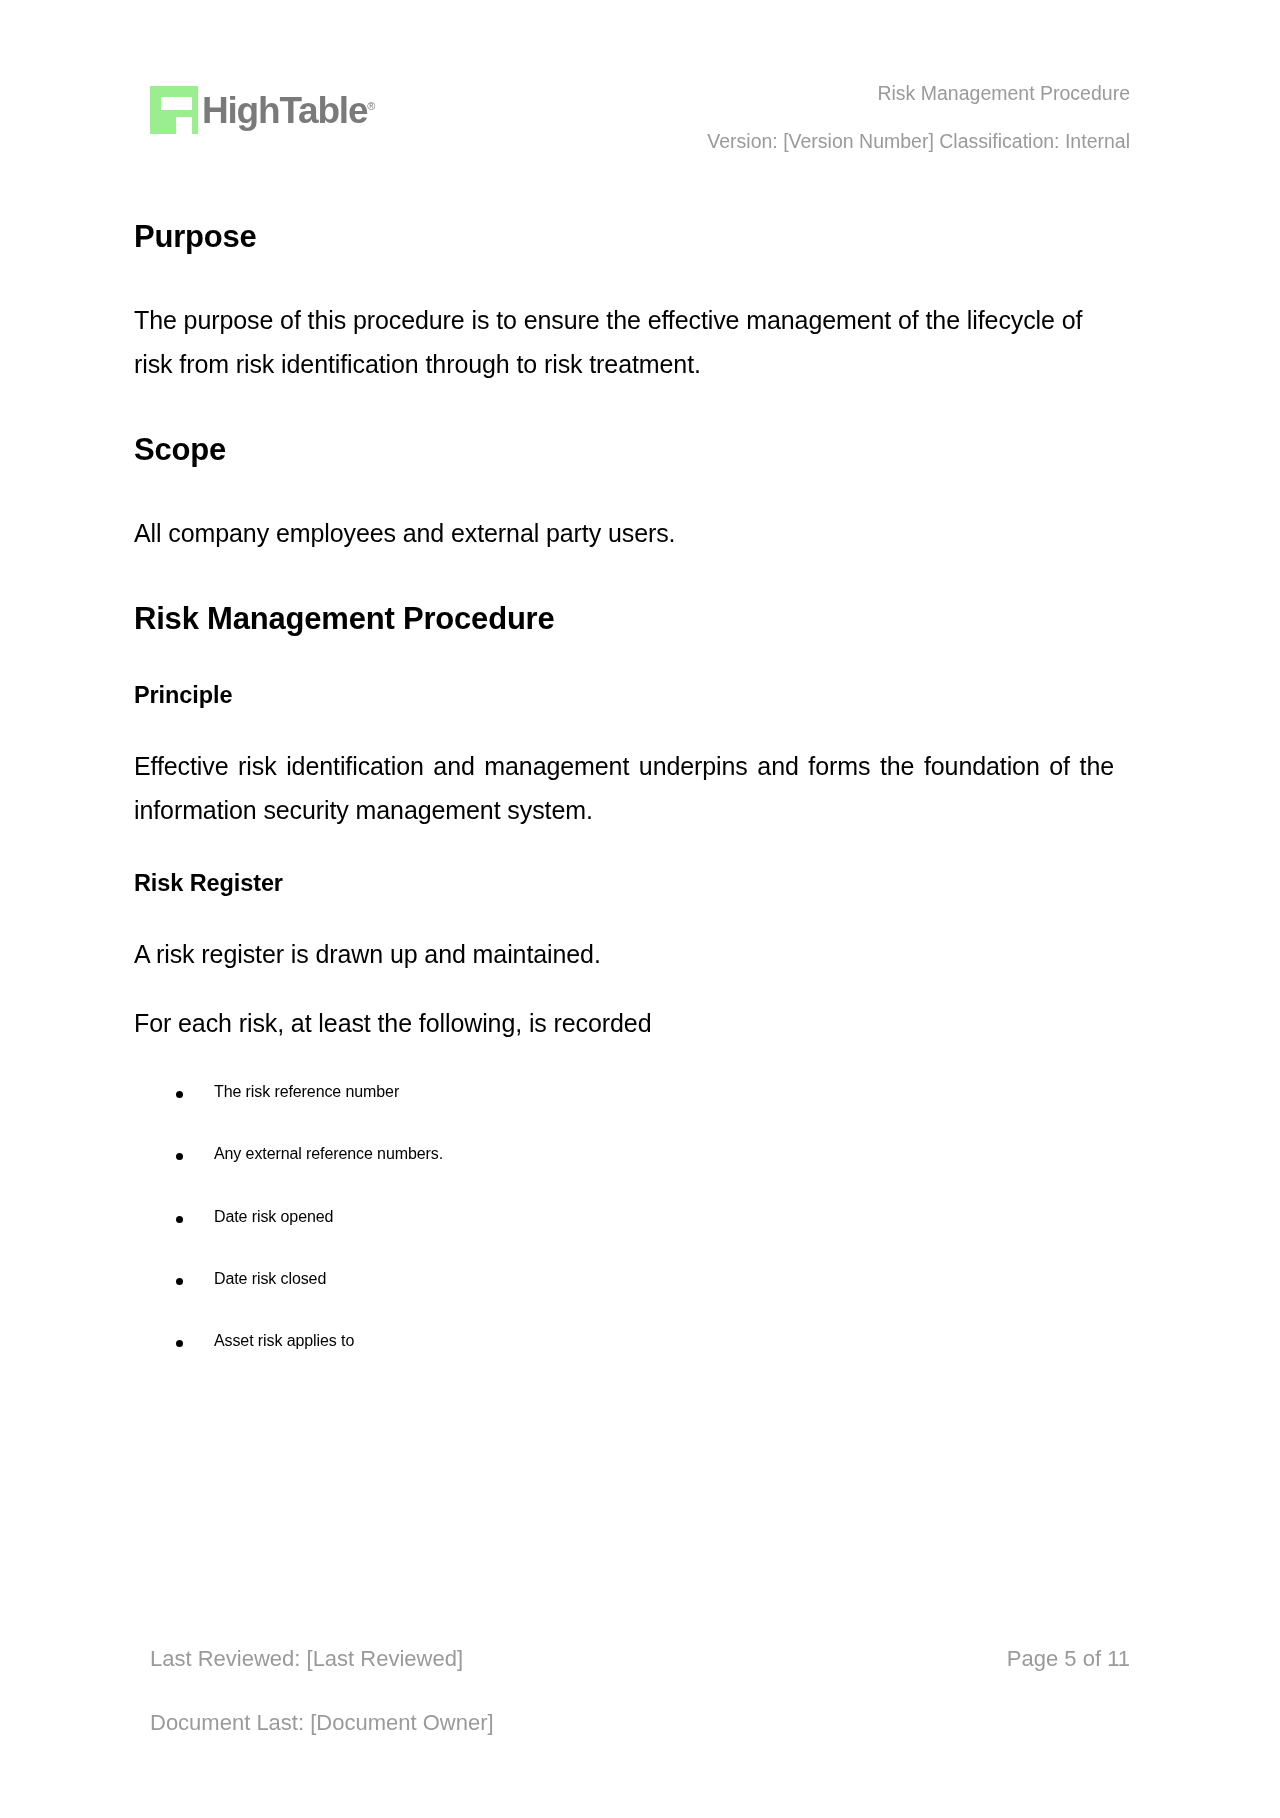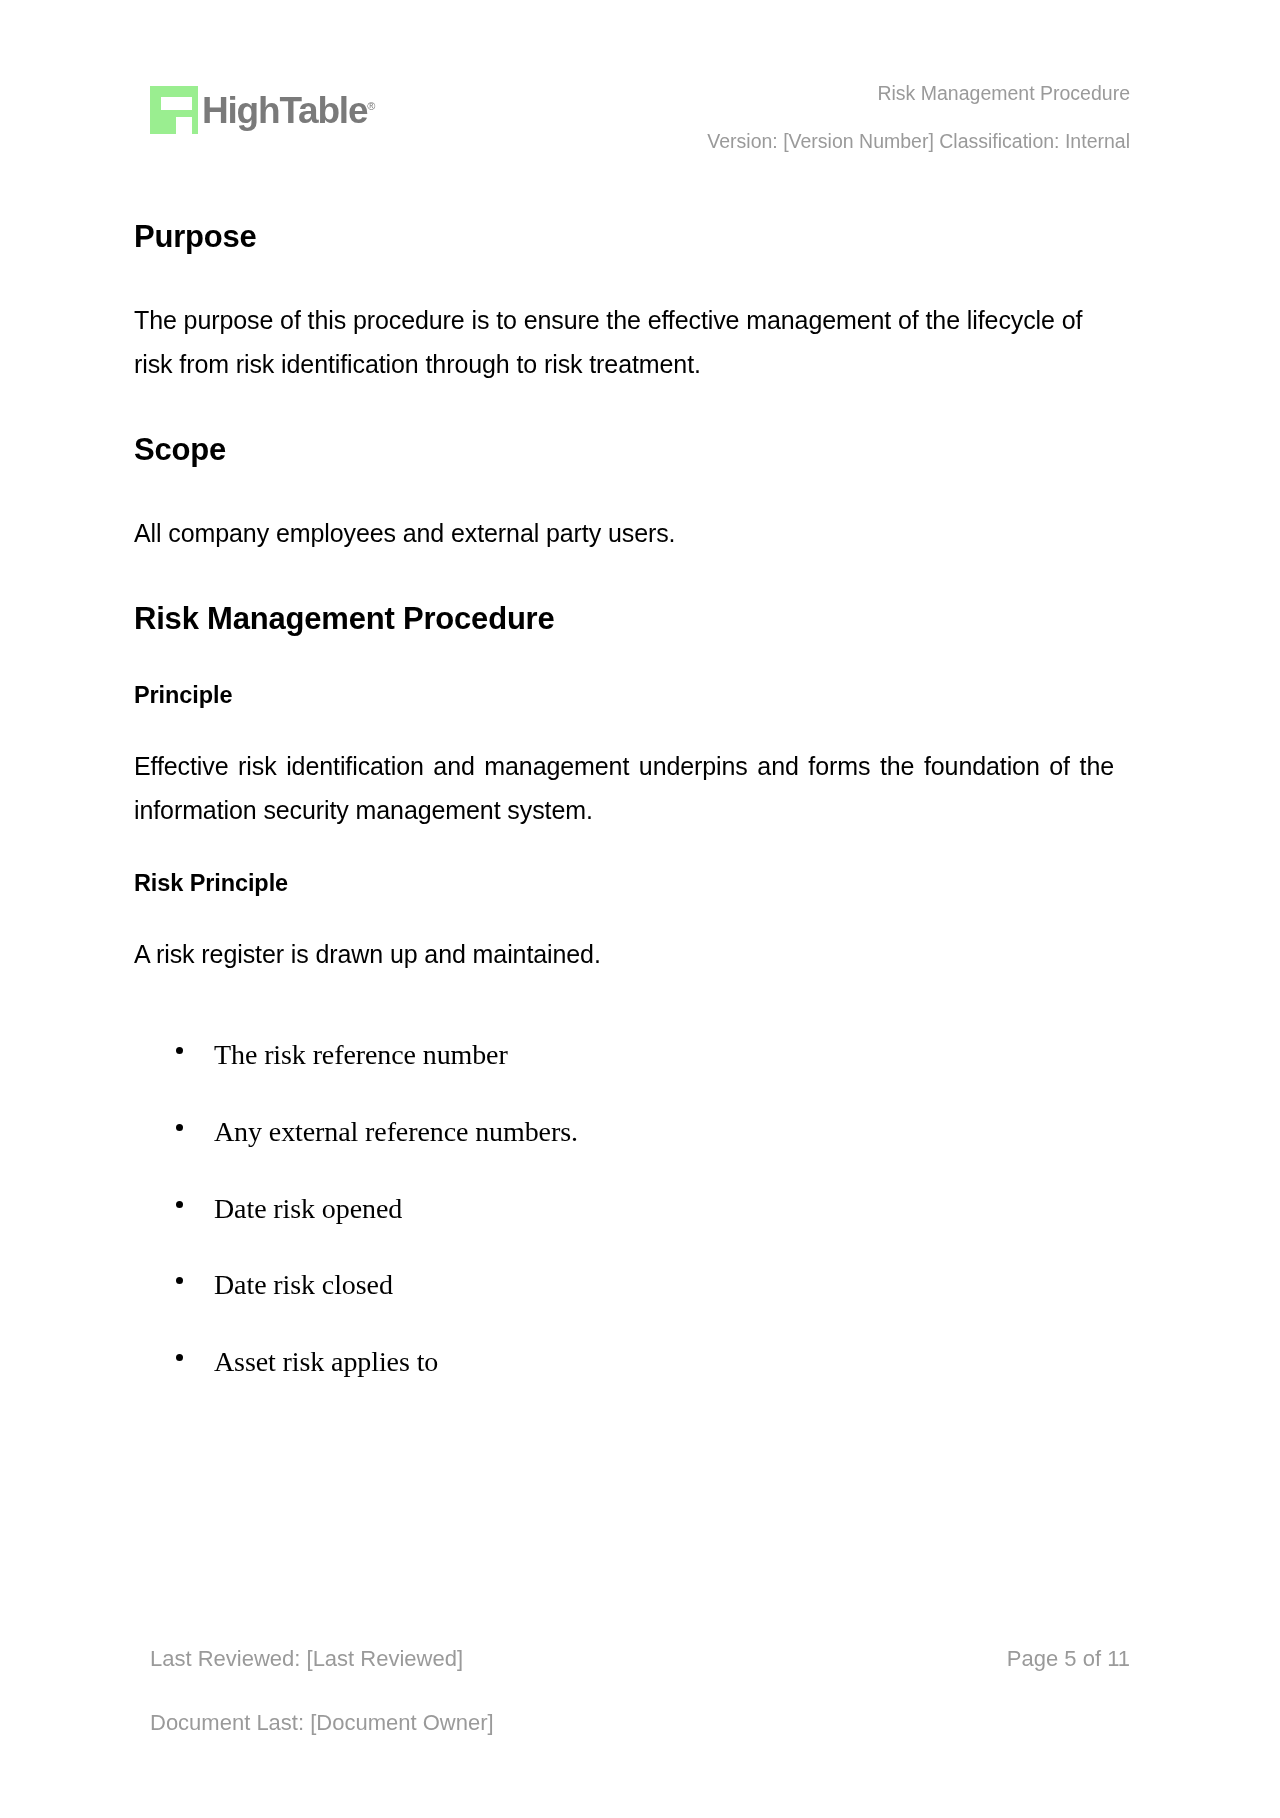--- a/index.html
+++ b/index.html
@@ -119,27 +119,26 @@
   .spacer-lg { height: 44px; }
   .spacer-md { height: 36px; }
   .spacer-sm { height: 26px; }
 
   ul.bullets {
     margin: 0;
     padding: 0;
     list-style: none;
   }
   ul.bullets li {
-    font-size: 28px;
+    font-size: 16px;
     line-height: 1.2;
     position: relative;
     padding-left: 80px;
     margin-bottom: 43px;
     letter-spacing: -0.1px;
-    font-family: Liberation Serif, serif;
   }
   ul.bullets li:last-child { margin-bottom: 0; }
   ul.bullets li .dot {
     position: absolute;
     left: 42px;
     top: 9px;
     width: 7px;
     height: 7px;
     background: #000;
     border-radius: 50%;
@@ -197,24 +196,25 @@
 
     <div class="spacer-lg"></div>
     <h1 class="sec">Risk Management Procedure</h1>
 
     <div class="spacer-lg"></div>
     <h2 class="sub">Principle</h2>
     <div class="spacer-md"></div>
     <p class="body justify last-line-natural">Effective risk identification and management underpins and forms the foundation of the information security management system.</p>
 
     <div class="spacer-md"></div>
-    <h2 class="sub">Risk Principle</h2>
+    <h2 class="sub">Risk Register</h2>
     <div class="spacer-md"></div>
     <p class="body">A risk register is drawn up and maintained.</p>
     <div class="spacer-sm"></div>
+    <p class="body">For each risk, at least the following, is recorded</p>
 
     <div class="spacer-md"></div>
     <ul class="bullets">
       <li><span class="dot"></span><span>The risk reference number</span></li>
       <li><span class="dot"></span><span>Any external reference numbers.</span></li>
       <li><span class="dot"></span><span>Date risk opened</span></li>
       <li><span class="dot"></span><span>Date risk closed</span></li>
       <li><span class="dot"></span><span>Asset risk applies to</span></li>
     </ul>
 

